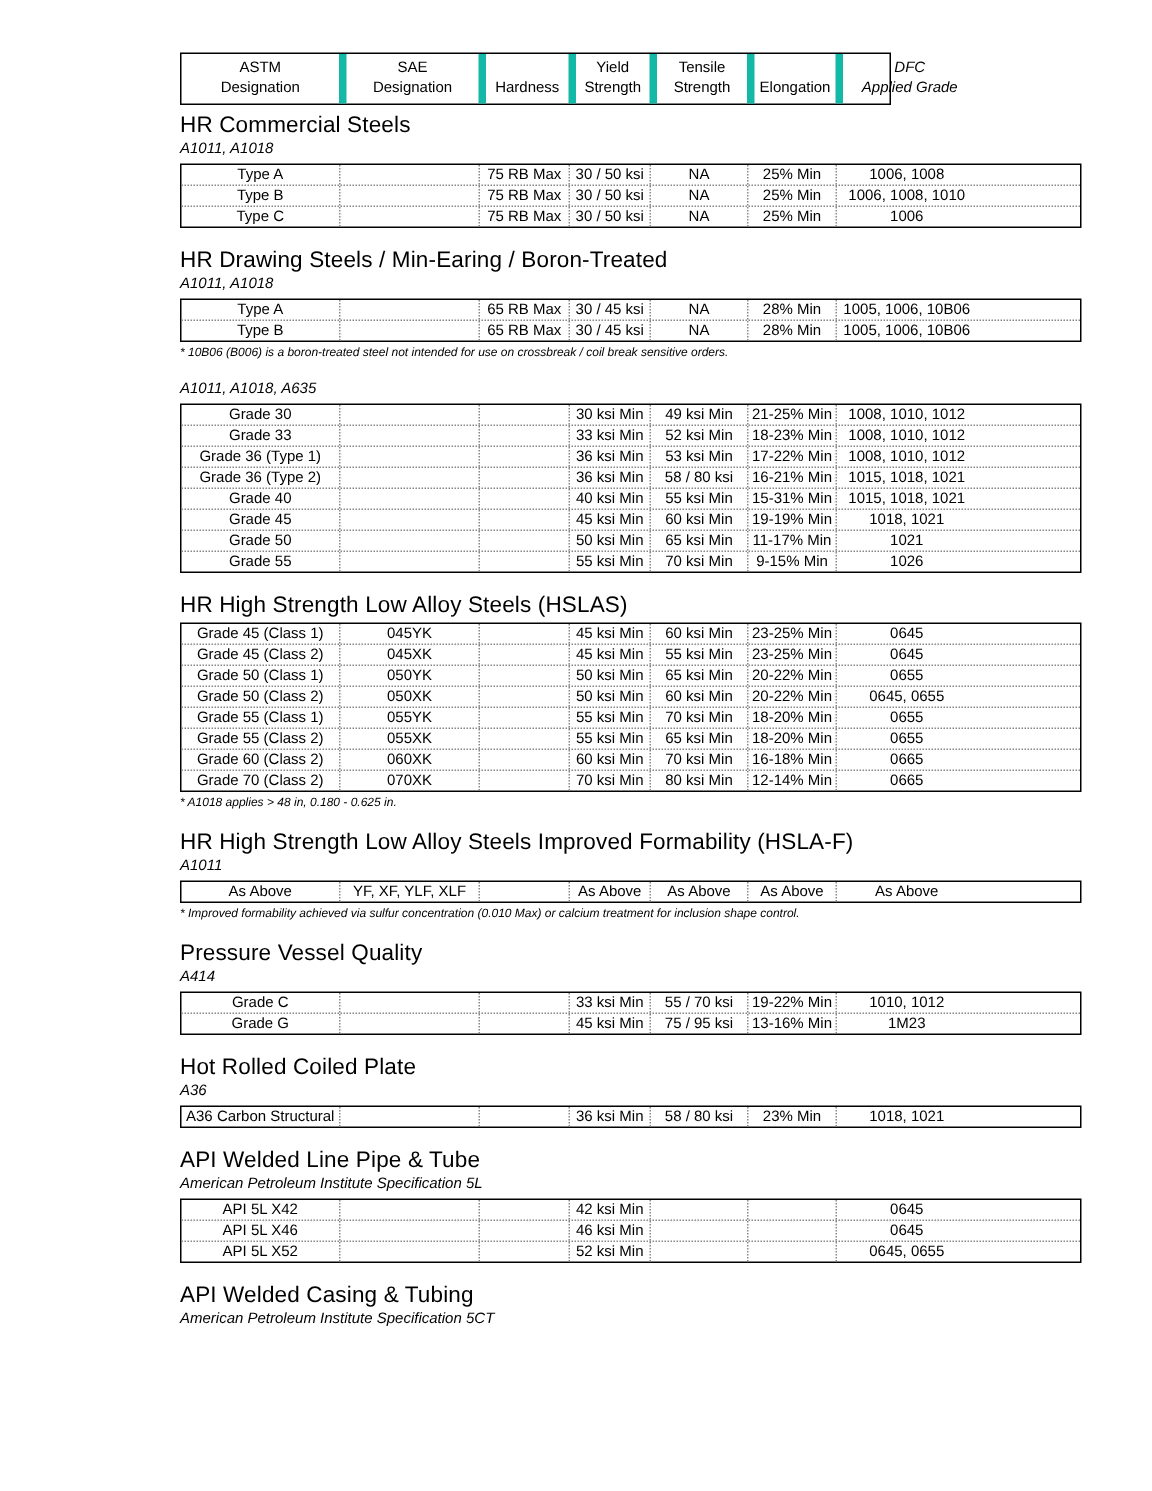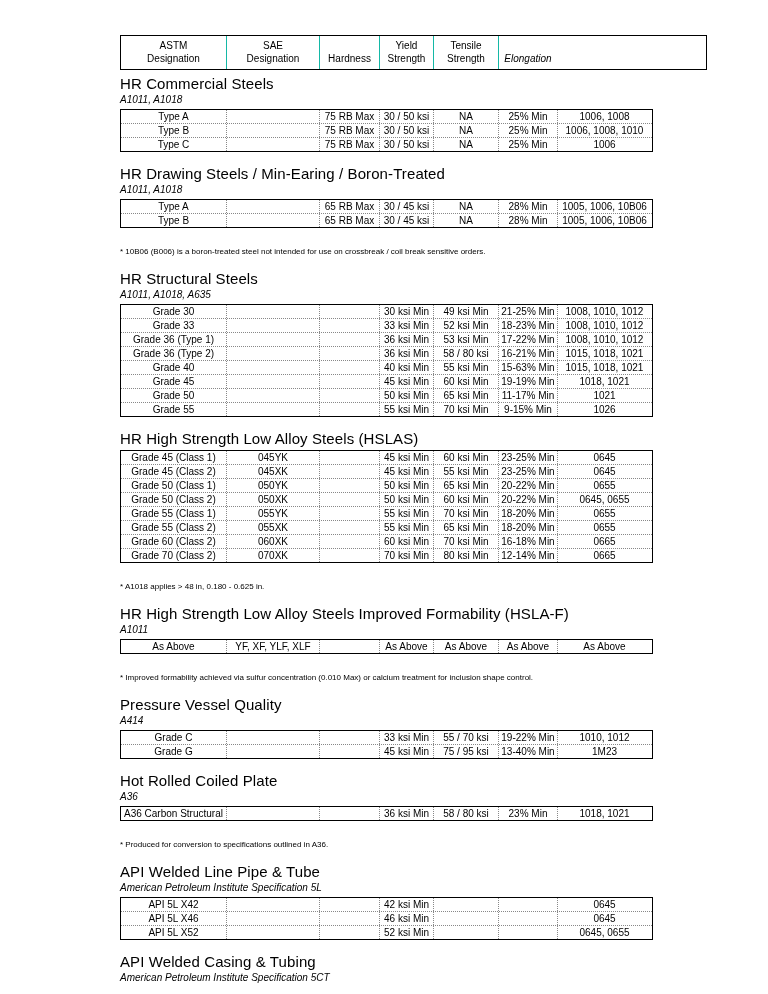--- a/index.html
+++ b/index.html
@@ -13,24 +13,24 @@
   .doc {
     position: absolute;
     left: 120px; top: 35px;
     width: 533px;
   }
   
   .table-header {
     display: grid;
     grid-template-columns: 105px 93px 60px 54px 65px 59px 94px;
     border: 1.5px solid #000;
-    width: 587px;
+    width: 474px;
   }
   .header-cell {
-    border-left: 1px solid #14b8a6;
+    border-left: 5px solid #14b8a6;
     text-align: center;
     font-size: 10px;
     padding: 3px 0 4px 0;
   }
   .header-cell:first-child { border-left: none; }
   .header-cell:last-child { font-style: italic; }
   .h-line { height: 13px; line-height: 13px; white-space: nowrap; }
   
   .section { margin-top: 14px; }
   .section:first-of-type { margin-top: 6px; }
@@ -46,43 +46,44 @@
     margin-top: 2px;
     position: relative;
     height: 12px;
     white-space: nowrap;
     font-style: italic;
   }
   .subtitle-sae { position: absolute; left: 117px; top: 0; }
   .data-table {
     border: 1.5px solid #000;
     margin-top: 3px;
-    width: 533px;
+    width: 601px;
   }
   .t-row {
     display: grid;
     grid-template-columns: 105px 93px 60px 54px 65px 59px 94px;
     border-top: 1px dotted #888;
   }
   .t-row:first-child { border-top: none; }
   .t-cell {
     border-left: 1px dotted #888;
     text-align: center;
     font-size: 10px;
     height: 13px;
     line-height: 13px;
     white-space: nowrap;
     overflow: hidden;
   }
   .t-cell:first-child { border-left: none; }
   .footnote {
     font-size: 8px;
     line-height: 10px;
-    margin-top: 19px;
+    margin-top: 2px;
     white-space: nowrap;
+    font-style: italic;
   }
 </style>
 </head>
 <body>
 
 <div class="doc">
   <div class="table-header">
       <div class="header-cell">
         <div class="h-line">ASTM</div>
         <div class="h-line">Designation</div>
@@ -100,20 +101,24 @@
         <div class="h-line">Strength</div>
       </div>
       <div class="header-cell">
         <div class="h-line">Tensile</div>
         <div class="h-line">Strength</div>
       </div>
       <div class="header-cell">
         <div class="h-line"></div>
         <div class="h-line">Elongation</div>
       </div>
+      <div class="header-cell">
+        <div class="h-line">DFC</div>
+        <div class="h-line">Applied Grade</div>
+      </div>
     </div>
   <div id="sections">
       <section class="section">
         <div class="section-title">HR Commercial Steels</div>
         <div class="section-subtitle"><span>A1011, A1018</span></div>
         <div class="data-table">
           <div class="t-row">
             <div class="t-cell">Type A</div>
             <div class="t-cell"></div>
             <div class="t-cell">75 RB Max</div>
@@ -161,21 +166,20 @@
             <div class="t-cell">65 RB Max</div>
             <div class="t-cell">30 / 45 ksi</div>
             <div class="t-cell">NA</div>
             <div class="t-cell">28% Min</div>
             <div class="t-cell">1005, 1006, 10B06</div>
           </div>
         </div>
         <div class="footnote">* 10B06 (B006) is a boron-treated steel not intended for use on crossbreak / coil break sensitive orders.</div>
       </section>
       <section class="section">
-        <div class="section-title">HR Structural Steels</div>
         <div class="section-subtitle"><span>A1011, A1018, A635</span></div>
         <div class="data-table">
           <div class="t-row">
             <div class="t-cell">Grade 30</div>
             <div class="t-cell"></div>
             <div class="t-cell"></div>
             <div class="t-cell">30 ksi Min</div>
             <div class="t-cell">49 ksi Min</div>
             <div class="t-cell">21-25% Min</div>
             <div class="t-cell">1008, 1010, 1012</div>
@@ -206,21 +210,21 @@
             <div class="t-cell">58 / 80 ksi</div>
             <div class="t-cell">16-21% Min</div>
             <div class="t-cell">1015, 1018, 1021</div>
           </div>
           <div class="t-row">
             <div class="t-cell">Grade 40</div>
             <div class="t-cell"></div>
             <div class="t-cell"></div>
             <div class="t-cell">40 ksi Min</div>
             <div class="t-cell">55 ksi Min</div>
-            <div class="t-cell">15-63% Min</div>
+            <div class="t-cell">15-31% Min</div>
             <div class="t-cell">1015, 1018, 1021</div>
           </div>
           <div class="t-row">
             <div class="t-cell">Grade 45</div>
             <div class="t-cell"></div>
             <div class="t-cell"></div>
             <div class="t-cell">45 ksi Min</div>
             <div class="t-cell">60 ksi Min</div>
             <div class="t-cell">19-19% Min</div>
             <div class="t-cell">1018, 1021</div>
@@ -351,40 +355,39 @@
             <div class="t-cell">55 / 70 ksi</div>
             <div class="t-cell">19-22% Min</div>
             <div class="t-cell">1010, 1012</div>
           </div>
           <div class="t-row">
             <div class="t-cell">Grade G</div>
             <div class="t-cell"></div>
             <div class="t-cell"></div>
             <div class="t-cell">45 ksi Min</div>
             <div class="t-cell">75 / 95 ksi</div>
-            <div class="t-cell">13-40% Min</div>
+            <div class="t-cell">13-16% Min</div>
             <div class="t-cell">1M23</div>
           </div>
         </div>
       </section>
       <section class="section">
         <div class="section-title">Hot Rolled Coiled Plate</div>
         <div class="section-subtitle"><span>A36</span></div>
         <div class="data-table">
           <div class="t-row">
             <div class="t-cell">A36 Carbon Structural</div>
             <div class="t-cell"></div>
             <div class="t-cell"></div>
             <div class="t-cell">36 ksi Min</div>
             <div class="t-cell">58 / 80 ksi</div>
             <div class="t-cell">23% Min</div>
             <div class="t-cell">1018, 1021</div>
           </div>
         </div>
-        <div class="footnote">* Produced for conversion to specifications outlined in A36.</div>
       </section>
       <section class="section">
         <div class="section-title">API Welded Line Pipe &amp; Tube</div>
         <div class="section-subtitle"><span>American Petroleum Institute Specification 5L</span></div>
         <div class="data-table">
           <div class="t-row">
             <div class="t-cell">API 5L X42</div>
             <div class="t-cell"></div>
             <div class="t-cell"></div>
             <div class="t-cell">42 ksi Min</div>

